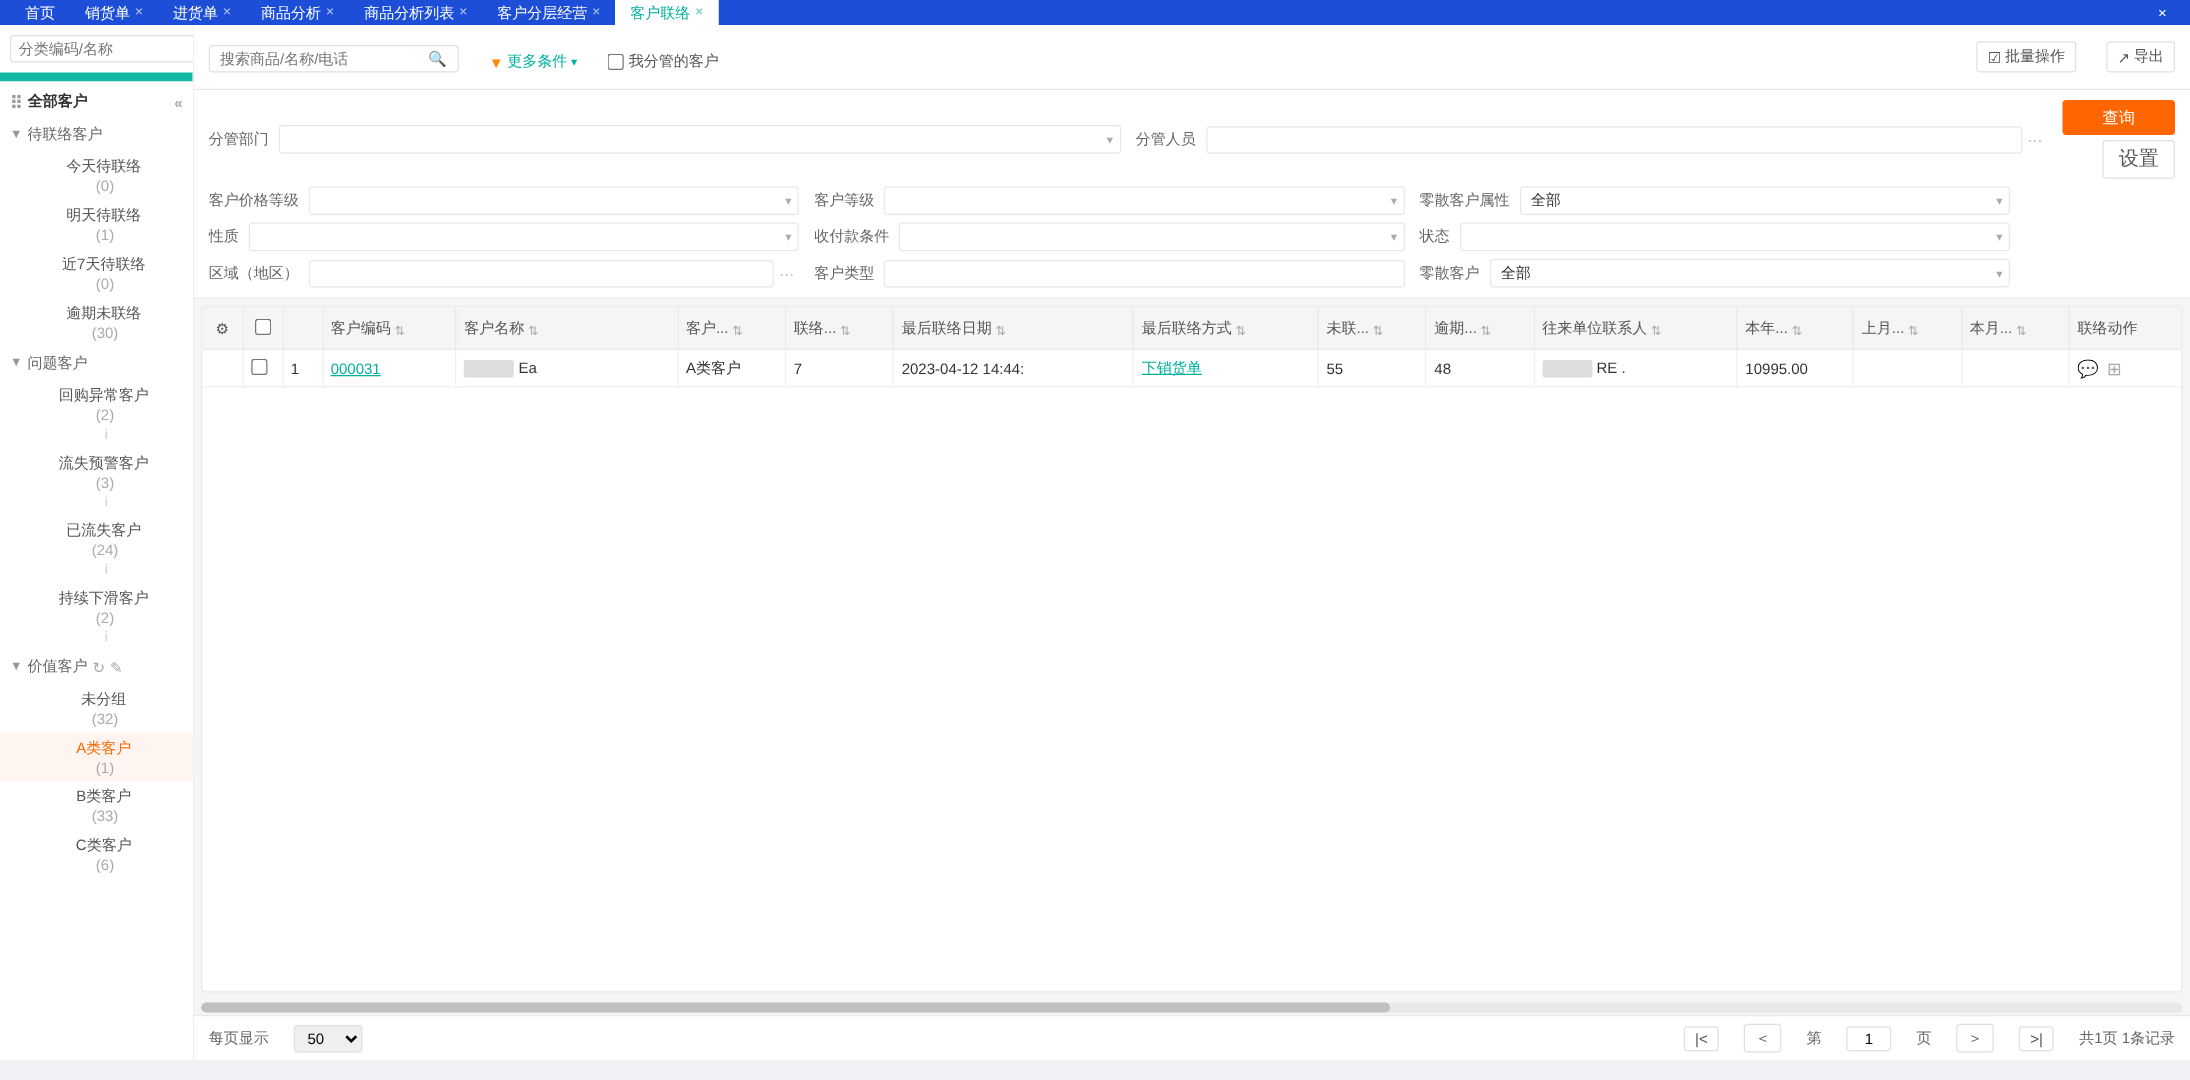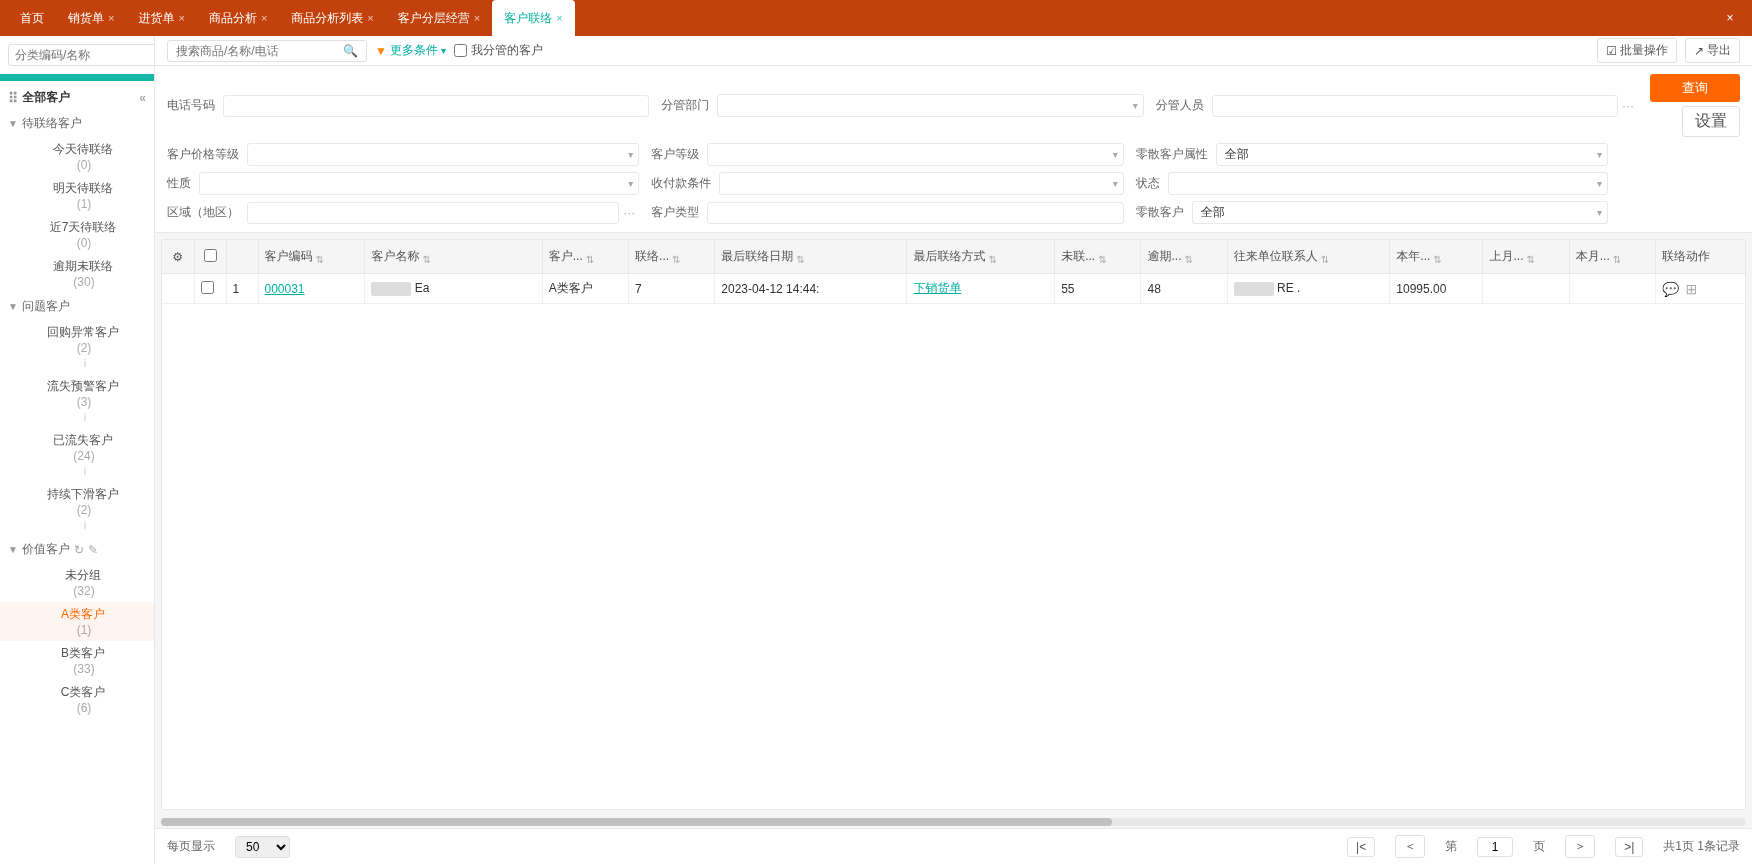--- a/index.html
+++ b/index.html
@@ -2,22 +2,22 @@
 <html><head>
   <meta charset="utf-8">
   <style>
     * { box-sizing: border-box; margin: 0; padding: 0; font-family: 'Microsoft YaHei', Arial, sans-serif; font-size: 12px; }
     body { background: #f0f2f5; overflow: hidden; width: 1752px; height: 864px; }
 
     
     .top-nav {
       display: flex;
       align-items: center;
-      background: #c2410c;
-      height: 36px;
+      background: #1d4ed8;
+      height: 20px;
       padding: 0 8px;
       color: #fff;
     }
     .nav-item {
       display: flex;
       align-items: center;
       padding: 0 12px;
       height: 36px;
       cursor: pointer;
       color: #fff;
@@ -114,25 +114,25 @@
       flex: 1;
       display: flex;
       flex-direction: column;
       background: #f5f5f5;
       overflow: hidden;
     }
 
     
     .filter-bar {
       display: flex;
-      align-items: center;
-      background: #fff;
-      padding: 2px 12px;
+      align-items: flex-end;
+      background: #fff;
+      padding: 13px 12px;
       border-bottom: 1px solid #e8e8e8;
-      gap: 8px;
+      gap: 24px;
     }
     .filter-search-box {
       display: flex;
       align-items: center;
       border: 1px solid #e0e0e0;
       border-radius: 3px;
       padding: 3px 8px;
       width: 200px;
       background: #fff;
     }
@@ -534,24 +534,20 @@
       </div>
       <div class="btn-export">
         <span>↗</span>
         <span>导出</span>
       </div>
     </div>
 
     <div class="adv-filter">
 
       <div class="adv-filter-row">
-        <div class="filter-field">
-          <span class="filter-label">电话号码</span>
-          <input class="filter-input" type="text" style="">
-        </div>
         <div class="filter-field">
           <span class="filter-label">分管部门</span>
           <div class="select-wrap">
             <select><option></option></select>
             <span class="select-arrow">▾</span>
           </div>
         </div>
         <div class="filter-field">
           <span class="filter-label">分管人员</span>
           <input class="filter-input" type="text" style="flex: 1 1 0%;">

